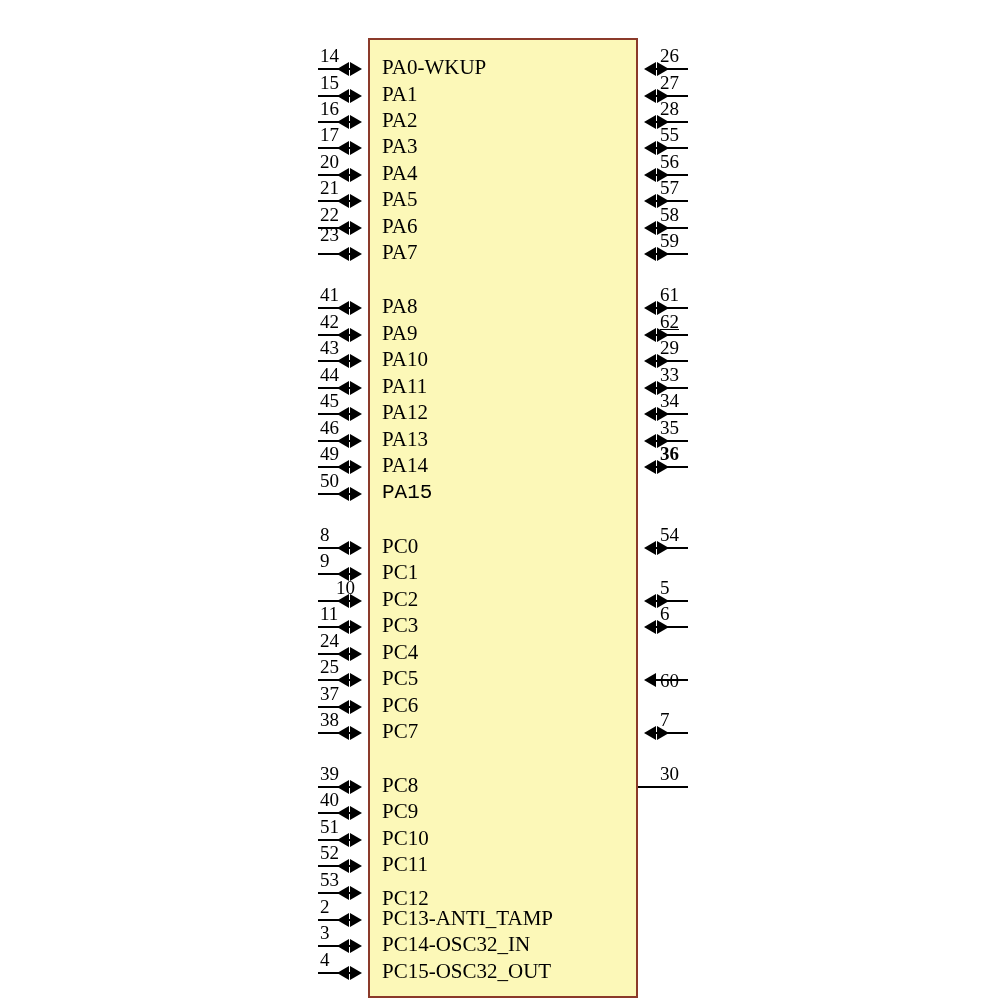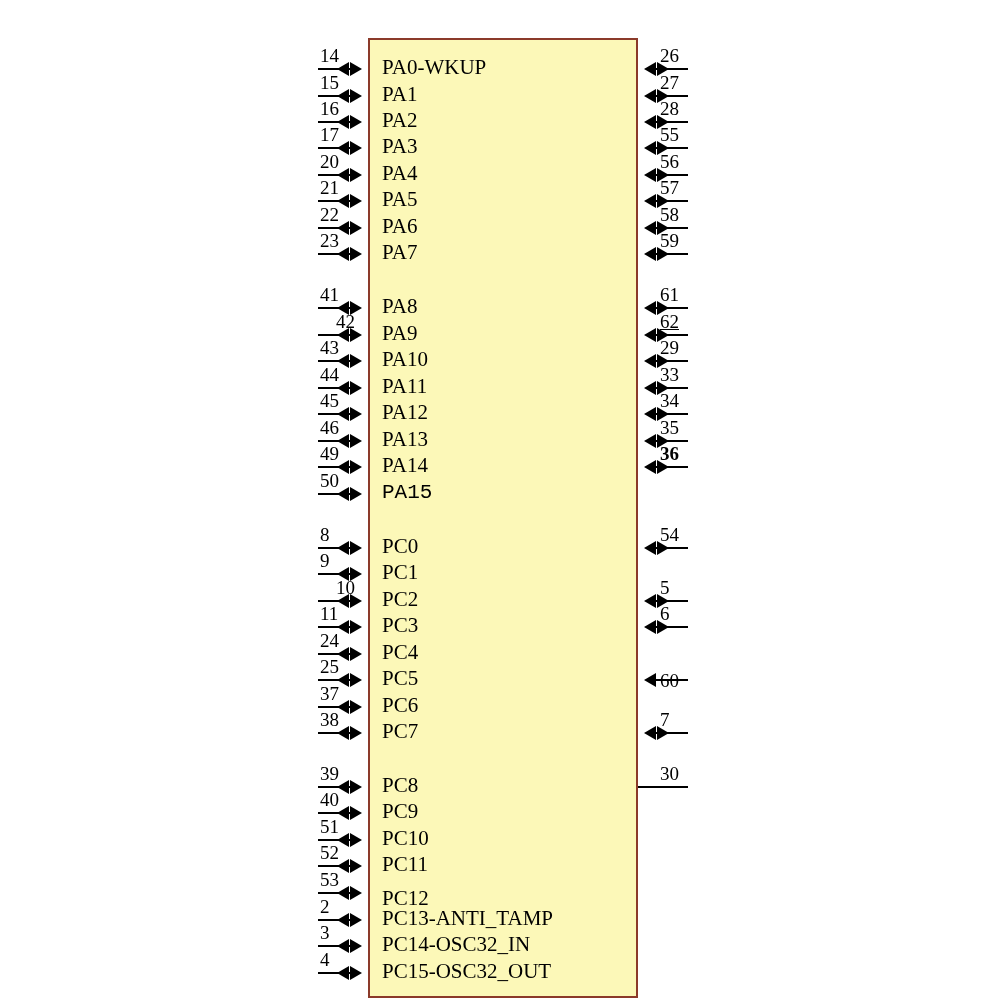--- a/index.html
+++ b/index.html
@@ -135,35 +135,35 @@
       <div class="wire" style="left: 318px; top: 227px; width: 34px;"></div>
       <div class="arrow in-left" style="left: 350px; top: 221px;"></div>
       <div class="arrow out-left" style="left: 337px; top: 221px;"></div>
       <div class="pin-num" style="left: 320px; top: 205px;">22</div>
       <div class="pin-label left" style="top: 216px;">PA6</div>
     </div>
     <div style="position: absolute;">
       <div class="wire" style="left: 318px; top: 253px; width: 34px;"></div>
       <div class="arrow in-left" style="left: 350px; top: 247px;"></div>
       <div class="arrow out-left" style="left: 337px; top: 247px;"></div>
-      <div class="pin-num" style="left: 320px; top: 231px;">23</div>
+      <div class="pin-num" style="left: 320px; top: 225px;">23</div>
       <div class="pin-label left" style="top: 242px;">PA7</div>
     </div>
     <div style="position: absolute;">
       <div class="wire" style="left: 318px; top: 307px; width: 34px;"></div>
       <div class="arrow in-left" style="left: 350px; top: 301px;"></div>
       <div class="arrow out-left" style="left: 337px; top: 301px;"></div>
       <div class="pin-num" style="left: 320px; top: 285px;">41</div>
       <div class="pin-label left" style="top: 296px;">PA8</div>
     </div>
     <div style="position: absolute;">
       <div class="wire" style="left: 318px; top: 334px; width: 34px;"></div>
       <div class="arrow in-left" style="left: 350px; top: 328px;"></div>
       <div class="arrow out-left" style="left: 337px; top: 328px;"></div>
-      <div class="pin-num" style="left: 336px; top: 312px; text-align: center;">42</div>
+      <div class="pin-num" style="left: 320px; top: 312px; text-align: center;">42</div>
       <div class="pin-label left" style="top: 323px;">PA9</div>
     </div>
     <div style="position: absolute;">
       <div class="wire" style="left: 318px; top: 360px; width: 34px;"></div>
       <div class="arrow in-left" style="left: 350px; top: 354px;"></div>
       <div class="arrow out-left" style="left: 337px; top: 354px;"></div>
       <div class="pin-num" style="left: 320px; top: 338px;">43</div>
       <div class="pin-label left" style="top: 349px;">PA10</div>
     </div>
     <div style="position: absolute;">

